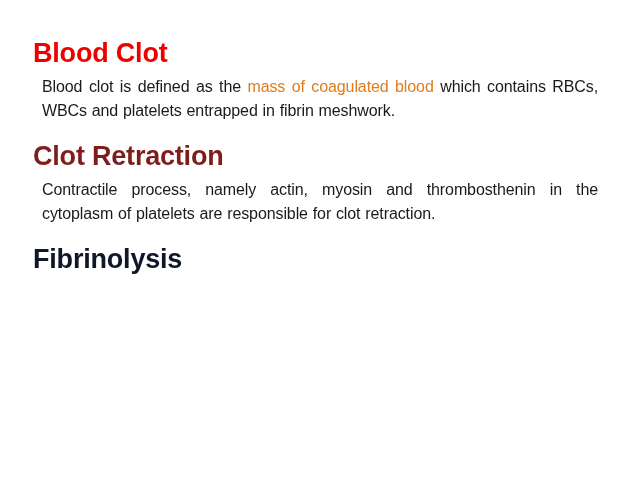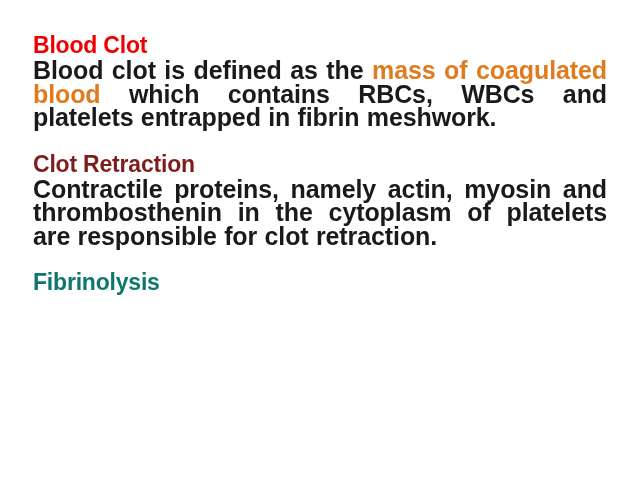--- a/index.html
+++ b/index.html
@@ -25,51 +25,51 @@
     top: 32px;
     width: 574px;
   }
   .section {
     margin: 0 0 21px 0;
   }
   .section:last-child {
     margin-bottom: 0;
   }
   .heading {
-    font-size: 23px;
+    font-size: 27px;
     font-weight: bold;
     line-height: 26px;
-    margin: 0 0 1px 0;
+    margin: 8px 0 1px 0;
     letter-spacing: -0.2px;
     white-space: pre-wrap;
   }
   .body-text {
-    font-size: 25px;
-    font-weight: bold;
+    font-size: 16px;
+    font-weight: normal;
     line-height: 23.5px;
     text-align: justify;
     text-justify: inter-word;
-    margin: 0;
+    margin: 9px;
     letter-spacing: -0.1px;
     word-spacing: 0.5px;
   }
   .seg {
     display: inline;
   }
 </style>
 </head>
 <body>
 
 <div class="slide">
   <div class="content">
       <div class="section">
         <div class="heading" style="color: rgb(238, 0, 0);">Blood Clot</div>
         <p class="body-text"><span class="seg" style="color: rgb(26, 26, 26);">Blood clot is defined as the </span><span class="seg" style="color: rgb(224, 123, 30);">mass of coagulated blood</span><span class="seg" style="color: rgb(26, 26, 26);"> which contains RBCs, WBCs and platelets entrapped in fibrin meshwork.</span></p>
       </div>
       <div class="section">
         <div class="heading" style="color: #7f1d1d;">Clot Retraction</div>
-        <p class="body-text"><span class="seg" style="color: rgb(26, 26, 26);">Contractile proteins, namely actin, myosin and thrombosthenin in the cytoplasm of platelets are responsible for clot retraction.</span></p>
+        <p class="body-text"><span class="seg" style="color: rgb(26, 26, 26);">Contractile process, namely actin, myosin and thrombosthenin in the cytoplasm of platelets are responsible for clot retraction.</span></p>
       </div>
       <div class="section">
-        <div class="heading" style="color: #0f766e;">Fibrinolysis</div>
+        <div class="heading" style="color: #0f172a;">Fibrinolysis</div>
       </div>
     </div>
 </div>
 
 </body></html>

